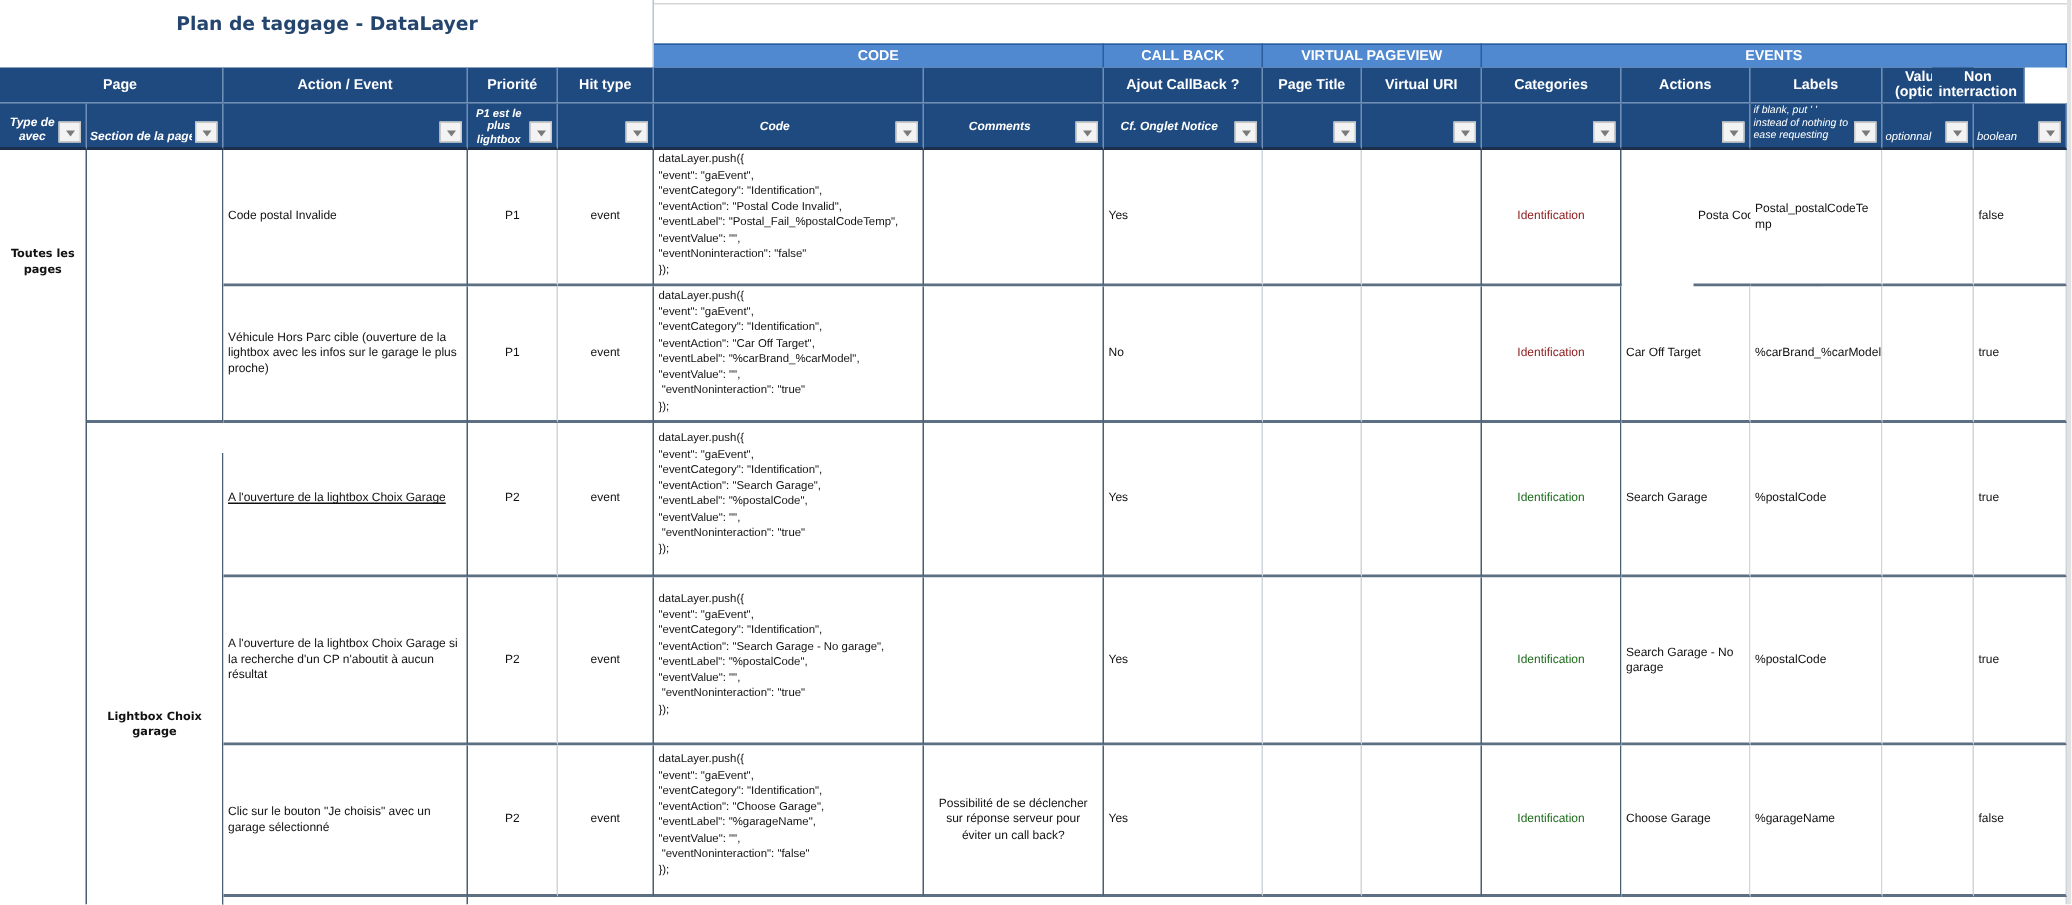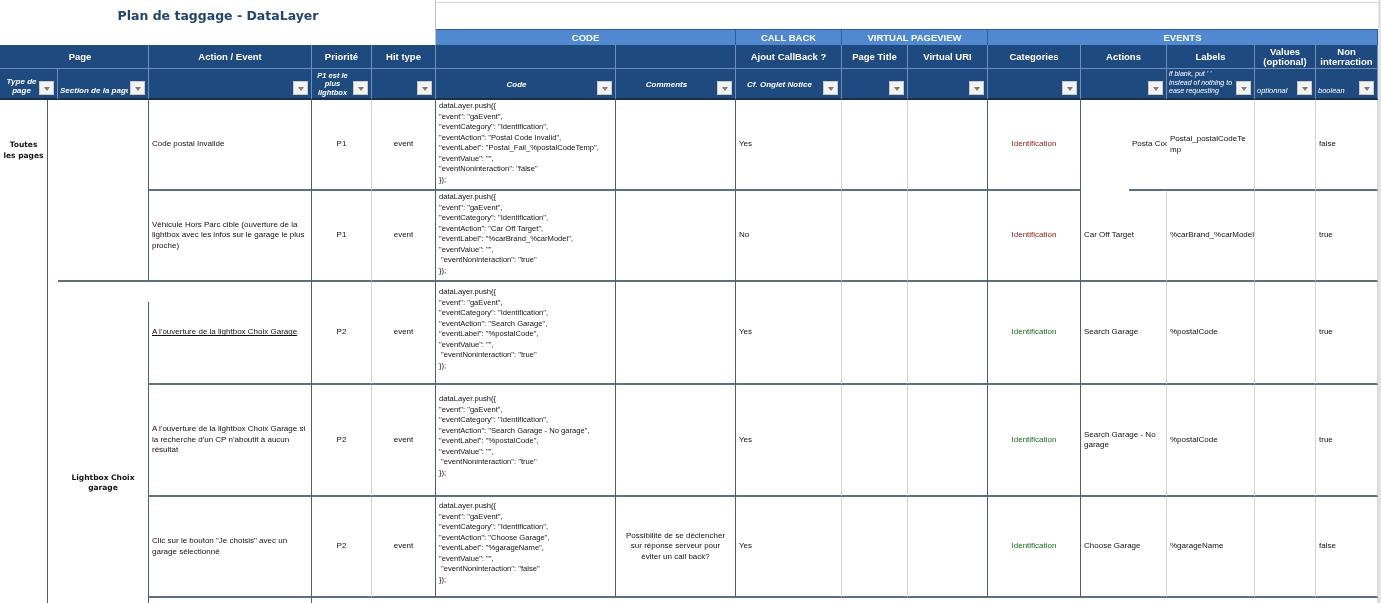--- a/index.html
+++ b/index.html
@@ -49,24 +49,24 @@
 <div class="abs h1" style="left:372px;width:64px;">Hit type</div>
 <div class="abs h1" style="left:436px;width:180px;"></div>
 <div class="abs h1" style="left:616px;width:120px;"></div>
 <div class="abs h1" style="left:736px;width:106px;">Ajout CallBack ?</div>
 <div class="abs h1" style="left:842px;width:66px;">Page Title</div>
 <div class="abs h1" style="left:908px;width:80px;">Virtual URI</div>
 <div class="abs h1" style="left:988px;width:93px;">Categories</div>
 <div class="abs h1" style="left:1081px;width:86px;">Actions</div>
 <div class="abs h1" style="left:1167px;width:88px;">Labels</div>
 <div class="abs h1" style="left:1255px;width:61px;">Values (optional)</div>
-<div class="abs h1" style="left:1316px;width:62px;">Non interraction</div>
+<div class="abs h1" style="left:1288px;width:62px;">Non interraction</div>
 
 <div class="abs h2" style="left:0;width:58px;">
-  <span class="lbl" style="right:16px;">Type de page</span>
+  <span class="lbl" style="right:16px;">Type de avec</span>
   <span class="dd"></span>
 </div>
 <div class="abs h2" style="left:58px;width:91px;">
   <span class="lbl" style="white-space:nowrap;overflow:hidden;">Section de la page</span>
   <span class="dd"></span>
 </div>
 <div class="abs h2" style="left:149px;width:163px;">
   <span class="lbl"></span>
   <span class="dd"></span>
 </div>
@@ -108,21 +108,21 @@
 </div>
 <div class="abs h2" style="left:1255px;width:61px;">
   <span class="lbl left">optionnal</span>
   <span class="dd"></span>
 </div>
 <div class="abs h2" style="left:1316px;width:62px;">
   <span class="lbl left">boolean</span>
   <span class="dd"></span>
 </div>
 
-<div class="cell center merge bold" style="left:0;top:100px;width:48px;height:503px;align-items:flex-start;padding-top:40px;border-bottom:none;">Toutes les pages</div>
+<div class="cell center merge bold" style="left:0;top:100px;width:58px;height:503px;align-items:flex-start;padding-top:64px;border-bottom:none;">Toutes les pages</div>
 <div class="cell center merge" style="left:58px;top:100px;width:91px;height:182px;"></div>
 <div class="cell center merge bold" style="left:58px;top:282px;width:91px;height:364px;margin-top:20px;">Lightbox Choix garage</div>
 <div class="cell center merge" style="left:58px;top:598px;width:91px;height:5px;border-bottom:none;"></div>
 
 <div>
   <div class="cell thick" style="left:149px;top:100px;width:163px;height:91px;">Code postal Invalide</div>
   <div class="cell center" style="left:312px;top:100px;width:60px;height:91px;">P1</div>
   <div class="cell center thick" style="left:372px;top:100px;width:64px;height:91px;">event</div>
   <div class="cell code thick" style="left:436px;top:100px;width:180px;height:91px;">dataLayer.push({
 "event": "gaEvent",

